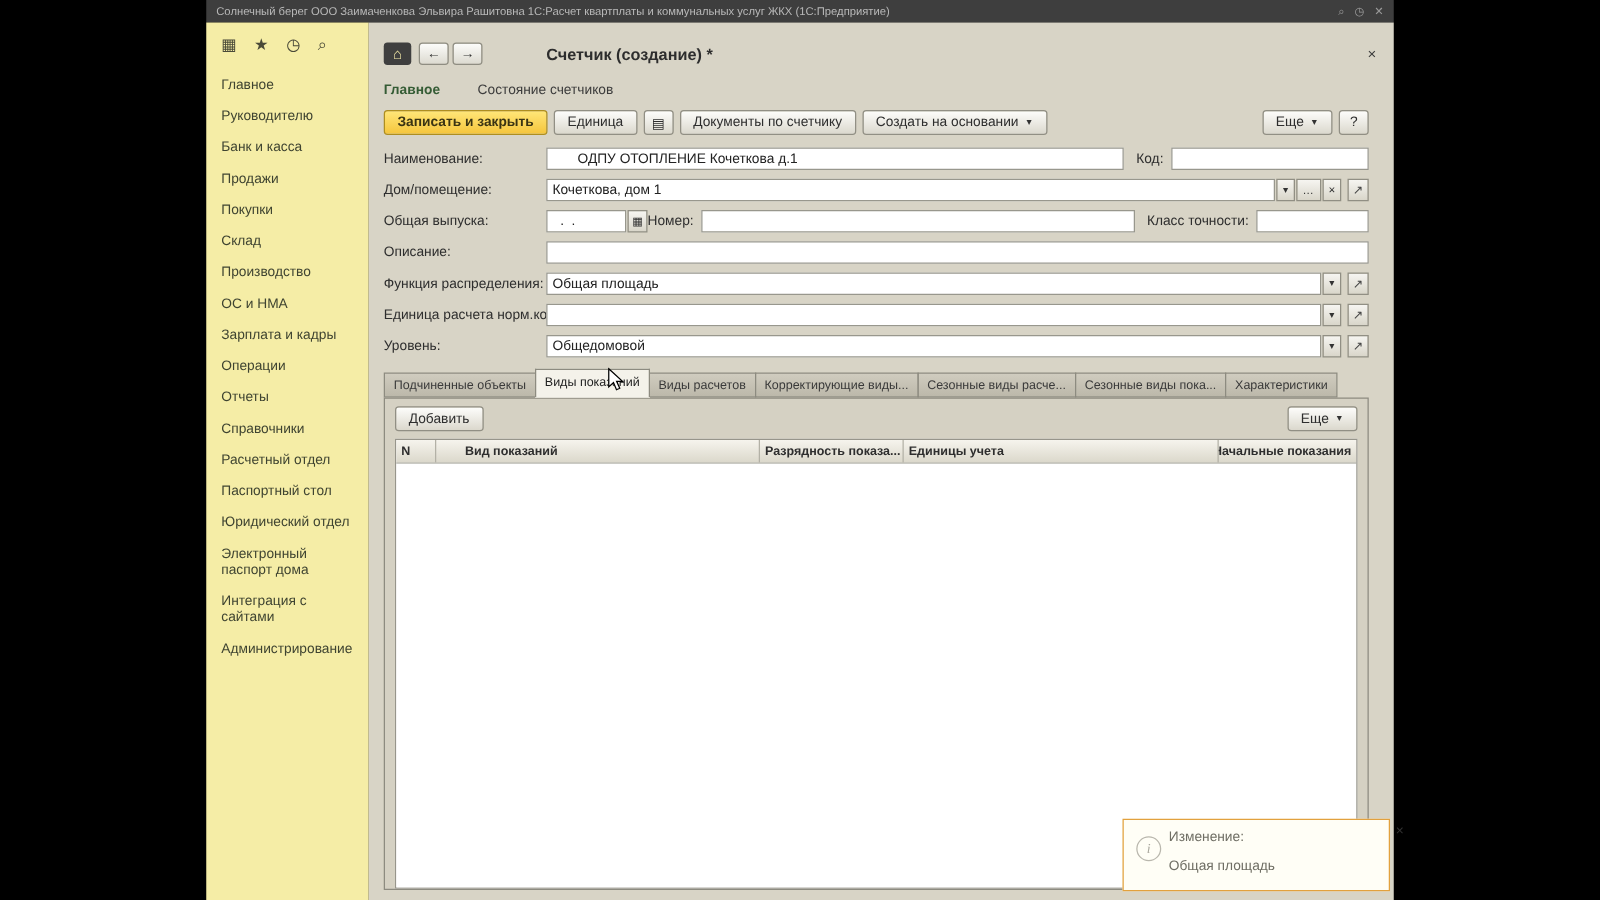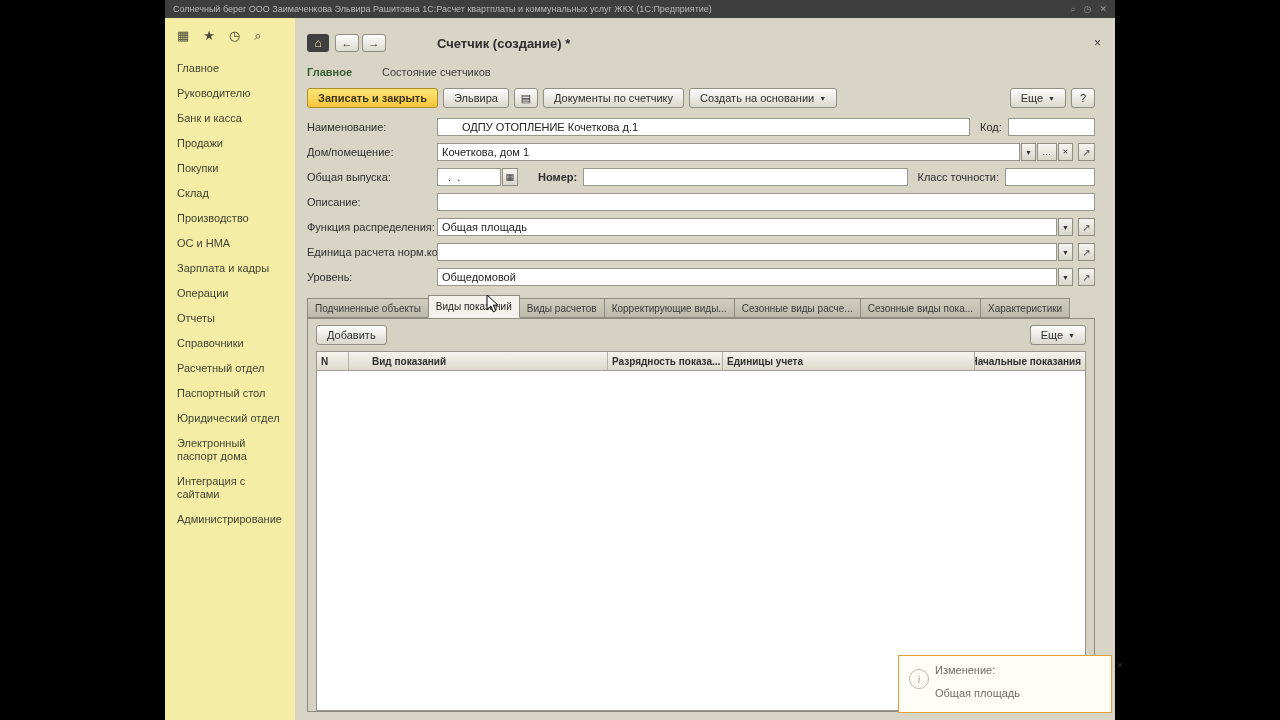--- a/index.html
+++ b/index.html
@@ -48,21 +48,21 @@
   .spacer{flex:1;}
 
   
   .form{padding:10px 20px 0 12px;}
   .frow{display:flex;align-items:center;margin-bottom:7px;height:18px;}
   .flabel{width:130px;flex:none;color:#2e2e2e;white-space:nowrap;}
   .flabel-inline{margin:0 6px 0 10px;white-space:nowrap;}
   .input{height:18px;box-sizing:border-box;border:1px solid #98978d;background:#fff;padding:0 4px;
          font-family:"Liberation Sans",sans-serif;font-size:11px;color:#222;}
   .grow{flex:1;min-width:0;}
-  .w-name{width:533px;flex:none;padding-left:24px;}
+  .w-name{width:462px;flex:none;padding-left:24px;}
   .w-code{flex:1;min-width:0;}
   .w-date{width:64px;flex:none;}
   .w-acc{width:90px;flex:none;}
   .combo-btn{width:15px;height:18px;box-sizing:border-box;border:1px solid #918f84;margin-left:1px;
              background:linear-gradient(#f6f5f1,#d9d6ca);display:flex;align-items:center;
              justify-content:center;font-size:7px;color:#333;flex:none;cursor:default;}
   .combo-wide{width:20px;font-size:9px;letter-spacing:1px;}
   .combo-cal{width:16px;font-size:9px;}
   .open-btn{width:17px;height:18px;margin-left:5px;box-sizing:border-box;border:1px solid #918f84;
             background:linear-gradient(#f6f5f1,#d9d6ca);display:flex;align-items:center;
@@ -164,21 +164,21 @@
     <div class="pagetabs">
       <div class="ptab active">Главное</div>
       <div class="ptab">Состояние счетчиков</div>
     </div>
 
     <div class="toolbar">
       <div class="btn btn-primary">
           <span>Записать и закрыть</span>
         </div>
       <div class="btn">
-          <span>Эльвира</span>
+          <span>Единица</span>
         </div>
       <div class="btn btn-icon">
           <span>▤</span>
         </div>
       <div class="btn">
           <span>Документы по счетчику</span>
         </div>
       <div class="btn">
           <span>Создать на основании</span>
           <span class="arr">▼</span>
@@ -218,21 +218,21 @@
             <span>↗</span>
           </div>
       </div>
 
       <div class="frow">
         <div class="flabel">Общая выпуска:</div>
         <input class="input w-date" value="  .  ." style="">
         <div class="combo-btn combo-cal">
             <span>▦</span>
           </div>
-        <div class="flabel-inline" style="margin-left:20px;font-weight:bold;">Номер:</div>
+        <div class="flabel-inline" style="margin-left:0;">Номер:</div>
         <input class="input grow" value="" style="">
         <div class="flabel-inline">Класс точности:</div>
         <input class="input w-acc" value="" style="">
       </div>
 
       <div class="frow">
         <div class="flabel">Описание:</div>
         <input class="input grow" value="" style="">
       </div>
 

